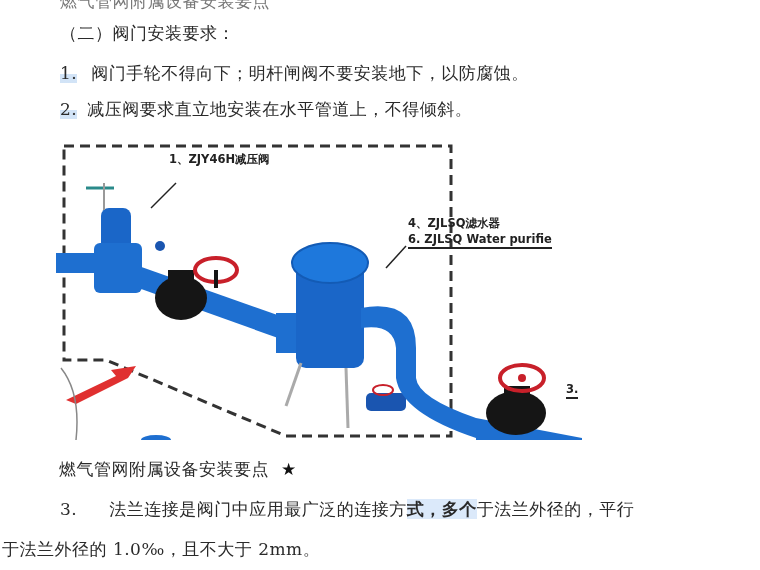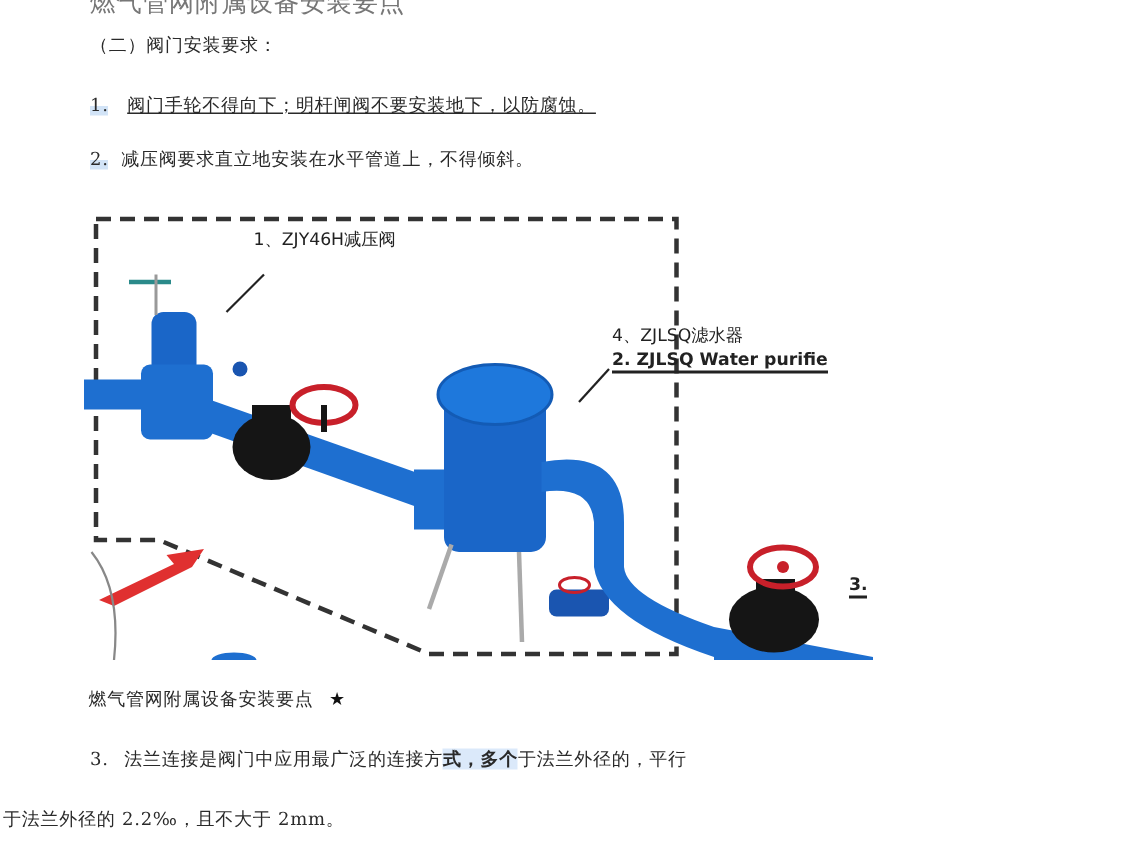--- a/index.html
+++ b/index.html
@@ -1,39 +1,39 @@
 <!DOCTYPE html>
 <html><head>
 <meta charset="utf-8">
 <style>
   html, body { margin:0; padding:0; }
   body {
     width:760px; height:570px; overflow:hidden; background:#ffffff;
     font-family: "DejaVu Serif", "Liberation Serif", serif;
     color:#222; position:relative;
   }
-  .line { position:absolute; font-size:12px; white-space:nowrap; color:#2a2a2a; letter-spacing:0.5px; }
+  .line { position:absolute; font-size:17px; white-space:nowrap; color:#2a2a2a; letter-spacing:0.5px; }
   .cut { top:-10px; left:60px; color:#777; font-size:17px; }
   .hl { background:linear-gradient(180deg, rgba(255,255,255,0) 55%, rgba(173,205,240,0.55) 55%); }
   .hl2 { background:rgba(190,215,245,0.55);font-weight:bold; }
   .figure { position:absolute; left:56px; top:138px; width:526px; height:302px; }
   .lbl { position:absolute; font-family:"DejaVu Sans", "Liberation Sans", sans-serif; font-size:11.5px; font-weight:bold; color:#222; white-space:nowrap; }
   .lbl.u { border-bottom:2px solid #222; padding-bottom:1px; }
-  .lbl .cn { font-weight:normal; }
+  .lbl .cn { font-weight:bold; }
 </style>
 </head>
 <body>
 
 <div class="line cut">燃气管网附属设备安装要点</div>
 
 <div class="line" style="left:60px; top:22px;">（二）阀门安装要求：</div>
 
 <div class="line" style="left:60px; top:62px;">
   <span class="hl">1.</span>
-  <span style="margin-left:8px;text-decoration:underline;">阀门手轮不得向下；明杆闸阀不要安装地下，以防腐蚀。</span>
+  <span style="margin-left:8px;">阀门手轮不得向下；明杆闸阀不要安装地下，以防腐蚀。</span>
 </div>
 
 <div class="line" style="left:60px; top:98px;">
   <span class="hl">2.</span>
   <span style="margin-left:4px;">减压阀要求直立地安装在水平管道上，不得倾斜。</span>
 </div>
 
 <div class="figure">
   <svg width="526" height="302" viewBox="0 0 526 302">
 
@@ -72,27 +72,27 @@
     <ellipse cx="466" cy="240" rx="22" ry="13" fill="none" stroke="#c8202a" stroke-width="4"></ellipse>
     <circle cx="466" cy="240" r="4" fill="#c8202a"></circle>
 
     <polygon points="10,262 60,238 55,232 80,228 72,240 20,266" fill="#e03030"></polygon>
 
     <path d="M5,230 Q25,255 20,302" fill="none" stroke="#888" stroke-width="1.5"></path>
     <ellipse cx="100" cy="302" rx="15" ry="5" fill="#1e6fd0"></ellipse>
   </svg>
   <div class="lbl" style="left:113px; top:14px;"><span class="cn">1、ZJY46H减压阀</span></div>
   <div class="lbl" style="left:352px; top:78px;"><span class="cn">4、ZJLSQ滤水器</span></div>
-  <div class="lbl u" style="left:352px; top:94px;">2. ZJLSQ Water purifie</div>
+  <div class="lbl u" style="left:352px; top:94px;">6. ZJLSQ Water purifie</div>
   <div class="lbl u" style="left:510px; top:244px;">3.</div>
 </div>
 
 <div class="line" style="left:59px; top:458px;">
   <span>燃气管网附属设备安装要点</span>
   <span style="margin-left:6px; color:#111;">★</span>
 </div>
 
 <div class="line" style="left:60px; top:498px;">
   <span>3.</span>
-  <span style="margin-left:6px;">法兰连接是阀门中应用最广泛的连接方</span><span class="hl2">式，多个</span><span>于法兰外径的，平行</span>
+  <span style="margin-left:26px;">法兰连接是阀门中应用最广泛的连接方</span><span class="hl2">式，多个</span><span>于法兰外径的，平行</span>
 </div>
 
-<div class="line" style="left:2px; top:538px;">于法兰外径的 2.2‰，且不大于 2mm。</div>
+<div class="line" style="left:2px; top:538px;">于法兰外径的 1.0‰，且不大于 2mm。</div>
 
 </body></html>

